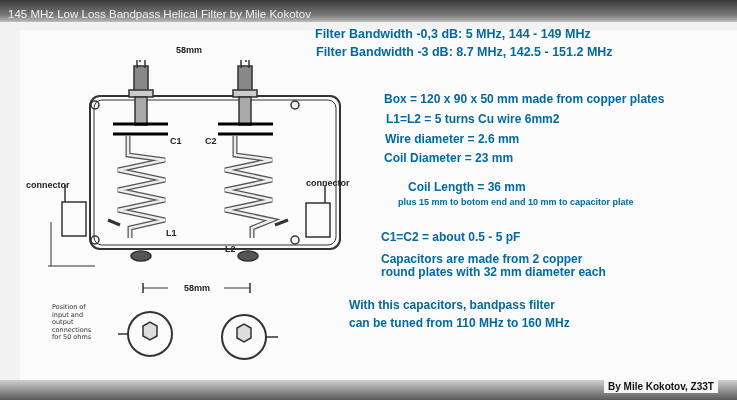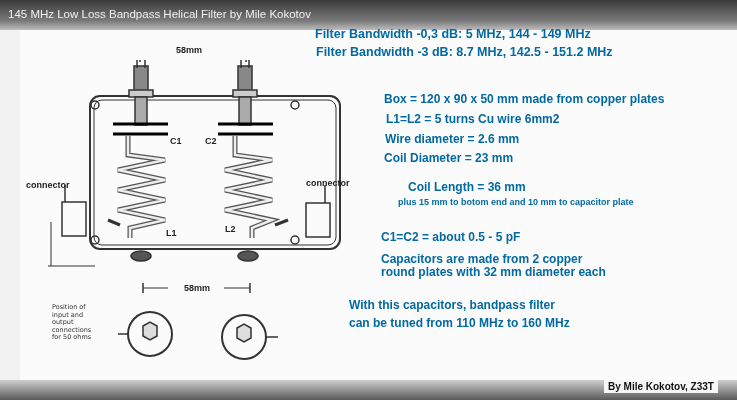--- a/index.html
+++ b/index.html
@@ -1,17 +1,17 @@
 <!DOCTYPE html>
 <html><head>
   <meta charset="utf-8">
   <style>
     html, body { margin: 0; padding: 0; }
     body { width: 737px; height: 400px; position: relative; overflow: hidden; background: #f2f2f2; font-family: "Liberation Sans", sans-serif; }
-    .topbar { position: absolute; left: 0; top: 0; width: 737px; height: 30px; background: linear-gradient(#3a3a3a, #7a7a7a 70%, #bdbdbd); }
+    .topbar { position: absolute; left: 0; top: 0; width: 737px; height: 22px; background: linear-gradient(#3a3a3a, #7a7a7a 70%, #bdbdbd); }
     .title { position: absolute; left: 8px; top: 8px; color: #f0f0f0; font-size: 11.5px; }
     .paper { position: absolute; left: 20px; top: 30px; width: 717px; height: 356px; background: #fbfbfb; }
     .bottombar { position: absolute; left: 0; top: 380px; width: 737px; height: 20px; background: linear-gradient(#cfcfcf, #5a5a5a); }
     .txt { position: absolute; color: #0369a1; font-weight: bold; white-space: nowrap; }
     .f13 { font-size: 12.5px; }
     .f12 { font-size: 12px; }
     .f9 { font-size: 9px; }
     .credit { position: absolute; left: 604px; top: 380px; font-size: 10px; font-weight: bold; color: #111; background: #f6f6f6; padding: 1px 4px; white-space: nowrap; }
     .caption { position: absolute; left: 63px; top: 378px; font-size: 8px; font-weight: bold; color: #222; }
     .lbl { position: absolute; font-size: 9px; font-weight: bold; color: #222; white-space: nowrap; }
@@ -89,21 +89,21 @@
     <line x1="266" y1="337" x2="278" y2="337"></line>
   </g>
   <rect x="135" y="46" width="116" height="14" fill="#fbfbfb"></rect>
   <rect x="168" y="282" width="56" height="14" fill="#fbfbfb"></rect>
 </svg>
 
 <span class="lbl" style="left:176px; top:45px;">58mm</span>
 <span class="lbl" style="left:170px; top:136px;">C1</span>
 <span class="lbl" style="left:205px; top:136px;">C2</span>
 <span class="lbl" style="left:166px; top:228px;">L1</span>
-<span class="lbl" style="left:213px; top:224px;margin-left:12px;">L2</span>
+<span class="lbl" style="left:213px; top:244px;margin-left:12px;">L2</span>
 <span class="lbl" style="left:26px; top:180px;">connector</span>
 <span class="lbl" style="left:306px; top:178px;">connector</span>
 <span class="lbl" style="left:184px; top:283px;">58mm</span>
 
 <div class="small-note">
   <div>Position of</div>
   <div>input and</div>
   <div>output</div>
   <div>connections</div>
   <div>for 50 ohms</div>

